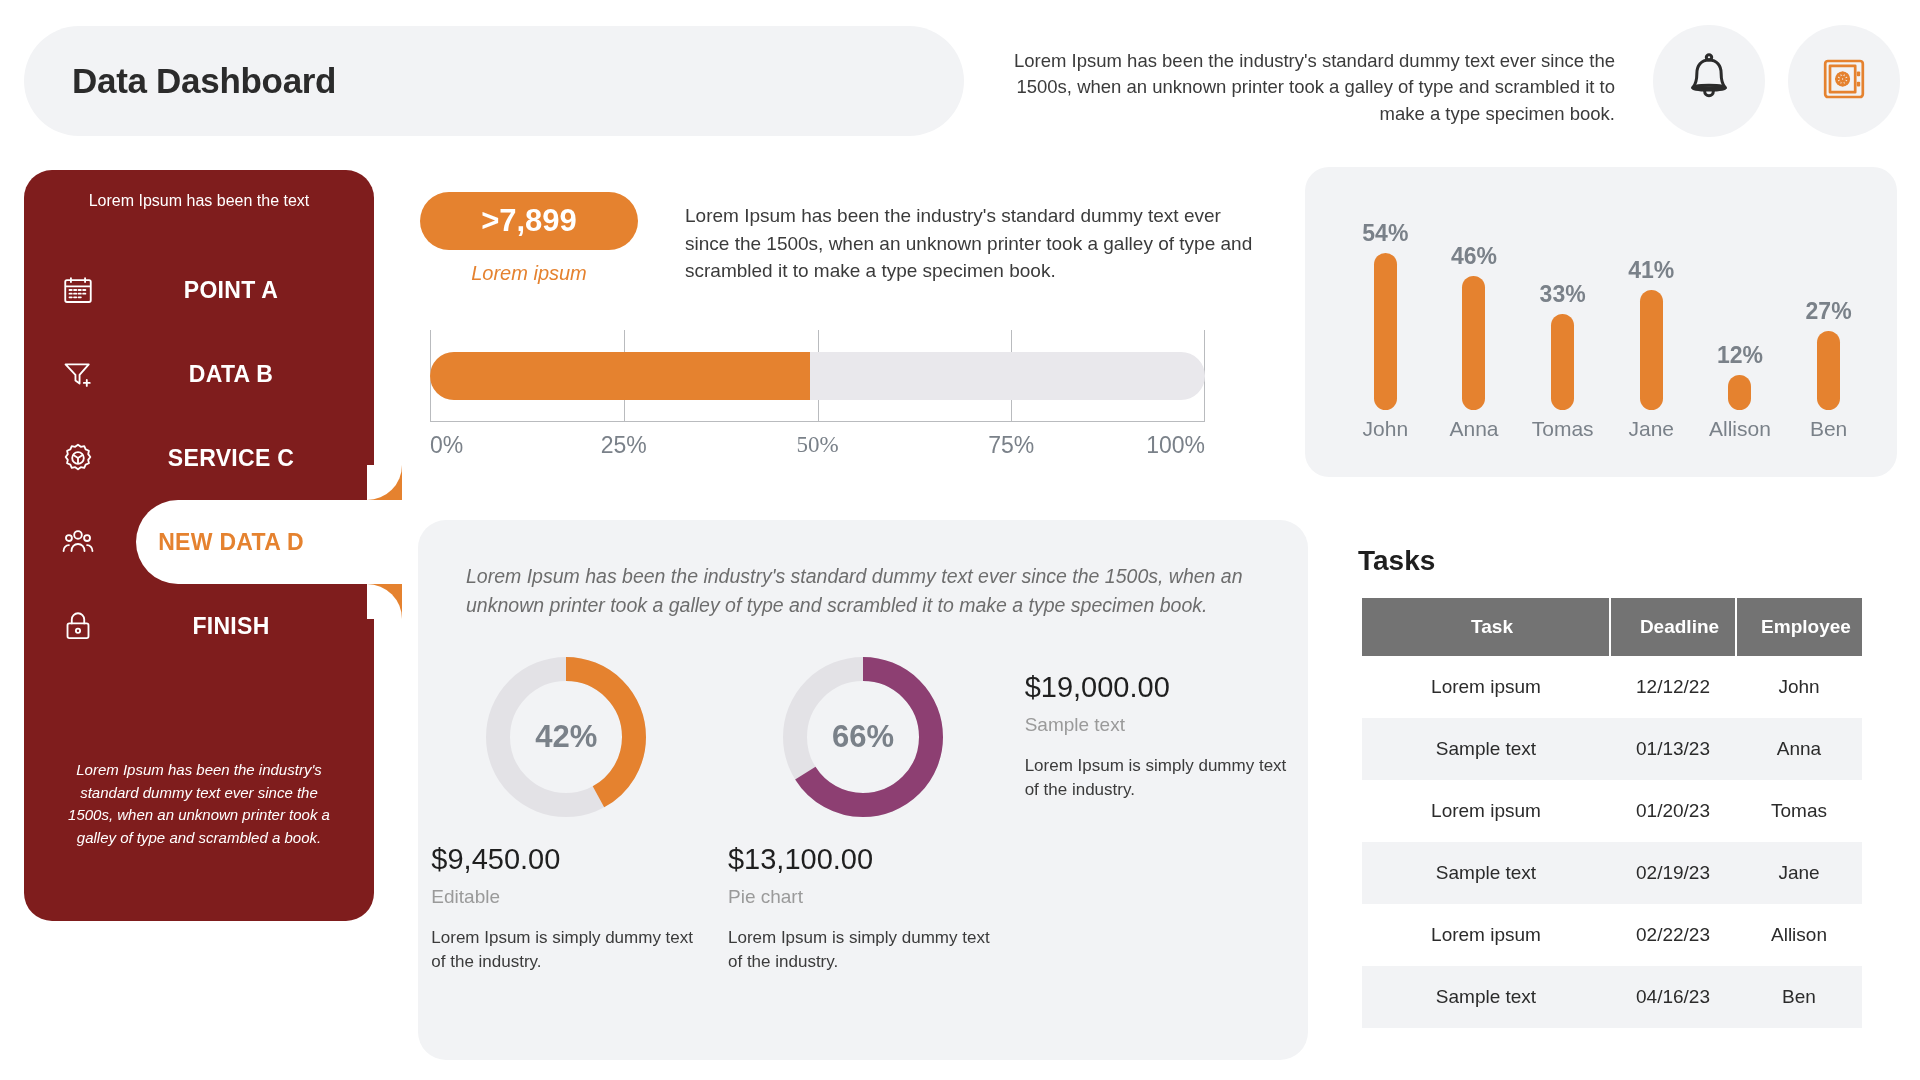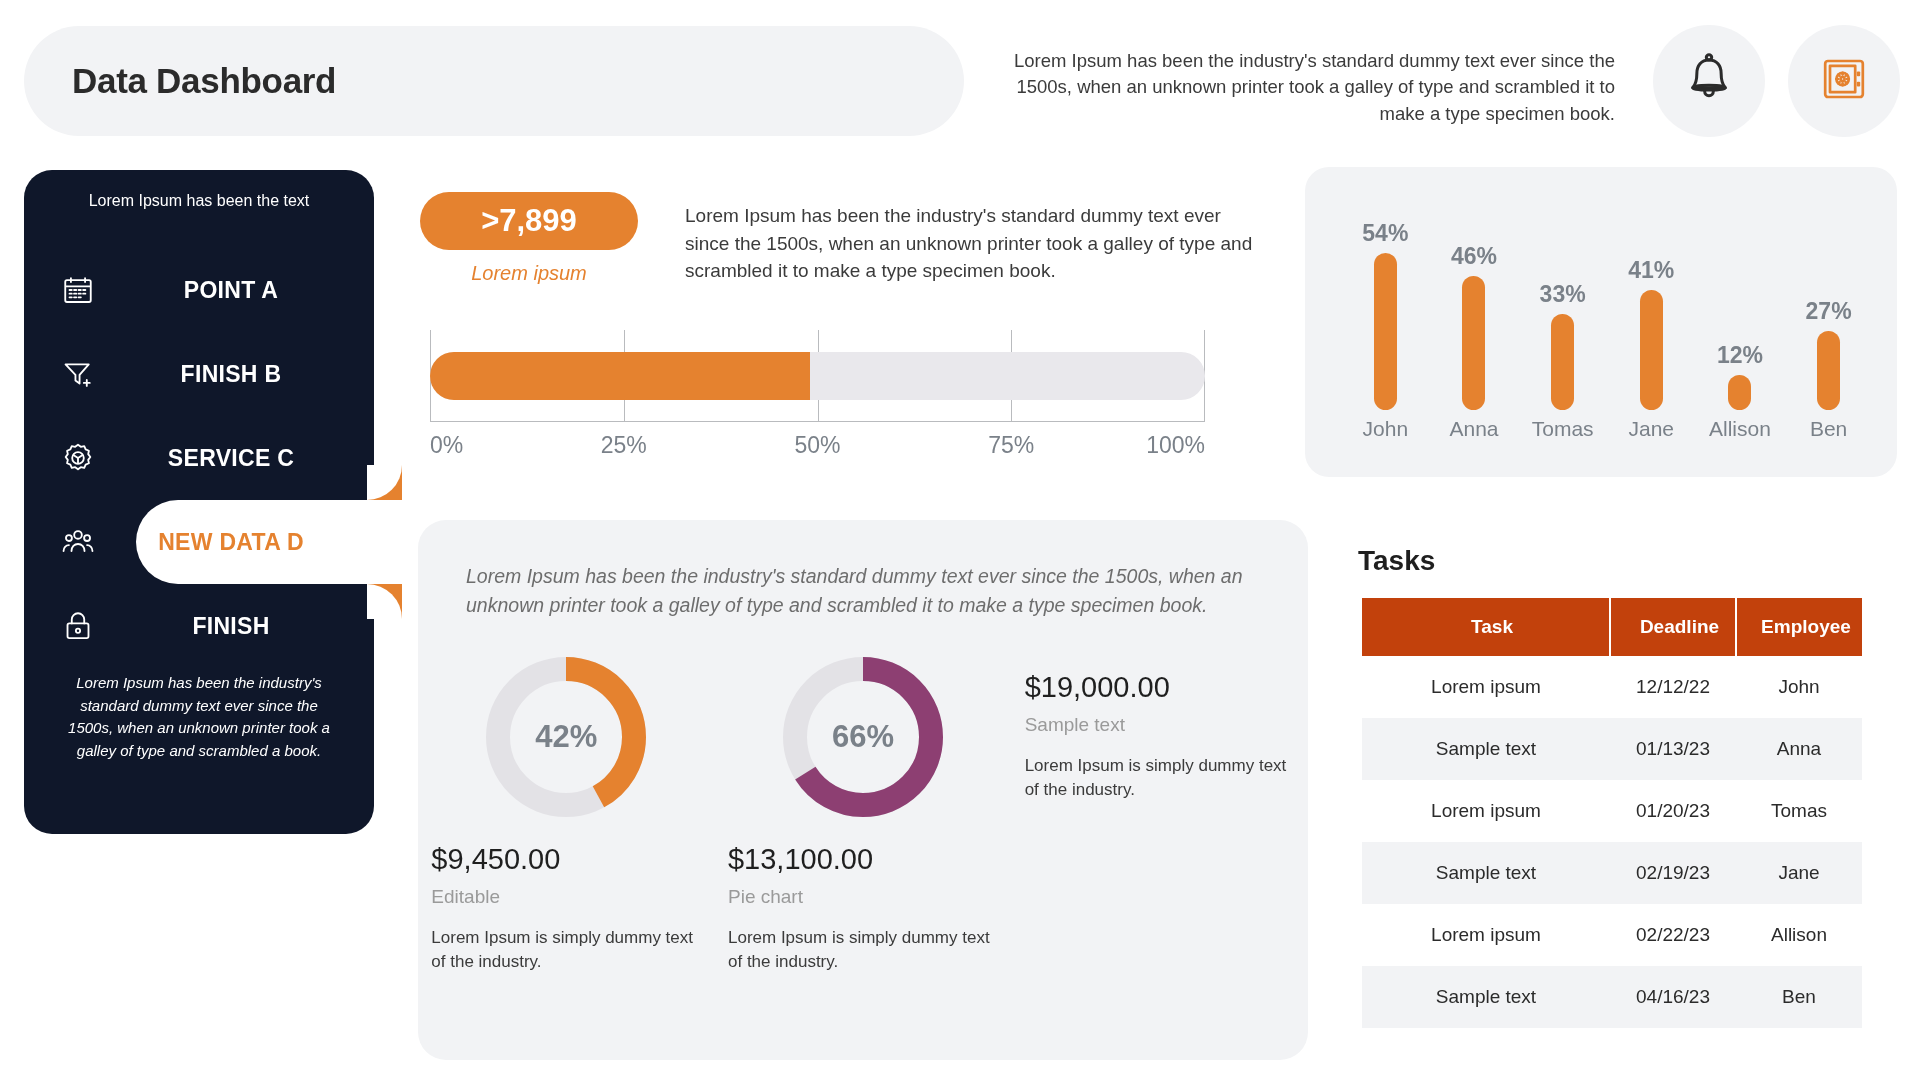--- a/index.html
+++ b/index.html
@@ -34,22 +34,22 @@
     width: 112px; height: 112px;
     background: #f2f3f5; border-radius: 50%;
     display: flex; align-items: center; justify-content: center;
   }
   .icon-circle.bell { left: 1653px; }
   .icon-circle.safe { left: 1788px; }
 
   
   .sidebar {
     position: absolute; left: 24px; top: 170px;
-    width: 350px; height: 664px;
-    background: #0f172a;
+    width: 350px; height: 751px;
+    background: #7f1d1d;
     border-radius: 28px;
   }
   .sidebar-caption {
     margin-top: 22px;
     text-align: center;
     font-size: 16px; color: #ffffff;
   }
   .nav { margin-top: 38px; position: relative; }
   .nav-item {
     position: relative;
@@ -222,21 +222,21 @@
   .tasks-title {
     position: absolute; left: 1358px; top: 545px;
     font-size: 28px; font-weight: bold; color: #1f1f1f;
   }
   .tasks-table {
     position: absolute; left: 1362px; top: 598px;
     width: 500px;
     border-collapse: collapse;
   }
   .tasks-table th {
-    background: #c2410c; color: #ffffff;
+    background: #737373; color: #ffffff;
     font-size: 19px; font-weight: bold;
     height: 58px;
     border-right: 2px solid #ffffff;
     padding-left: 13px;
   }
   .tasks-table th:last-child { border-right: none; }
   .tasks-table td {
     height: 62px; text-align: center;
     font-size: 19px; color: #2b2b2b;
   }
@@ -298,21 +298,21 @@
         <span class="nav-label">POINT A</span>
       </div>
 
       <div class="nav-item">
         <span class="nav-icon">
           <svg width="34" height="34" viewBox="0 0 24 24" fill="none" stroke="#ffffff" stroke-width="1.3" stroke-linecap="round" stroke-linejoin="round">
             <path d="M3.2 5.2h16.4L13.1 12.6v6.1l-2.9-2.1v-4z"></path>
             <path d="M18.2 16.2v4.2M16.1 18.3h4.2"></path>
           </svg>
         </span>
-        <span class="nav-label">FINISH B</span>
+        <span class="nav-label">DATA B</span>
       </div>
 
       <div class="nav-item">
         <span class="nav-icon">
           <svg width="34" height="34" viewBox="0 0 24 24" fill="none" stroke="#ffffff" stroke-width="1.3" stroke-linecap="round" stroke-linejoin="round">
             <path d="M12 2.6l2 1.5 2.4-.5 1 2.3 2.3 1-.5 2.4 1.5 2-1.5 2 .5 2.4-2.3 1-1 2.3-2.4-.5-2 1.5-2-1.5-2.4.5-1-2.3-2.3-1 .5-2.4-1.5-2 1.5-2-.5-2.4 2.3-1 1-2.3 2.4.5z"></path>
             <circle cx="12" cy="12" r="4.1"></circle>
             <path d="M12 12v3.6M12 12l3-2M12 12l-3-2"></path>
           </svg>
         </span>
@@ -364,21 +364,21 @@
       <div class="prog-gridline" style="left:50%;"></div>
       <div class="prog-gridline" style="left:75%;"></div>
       <div class="prog-gridline" style="left:calc(100% - 1px);"></div>
       <div class="prog-track"></div>
       <div class="prog-fill" id="prog-fill" style="width: 49%;"></div>
       <div class="prog-axis"></div>
     </div>
     <div class="prog-ticks" id="prog-ticks">
         <div class="prog-tick" style="left: 0px; transform: none;">0%</div>
         <div class="prog-tick" style="left: 25%;">25%</div>
-        <div class="prog-tick" style="left: 50%;">50%</div>
+        <div class="prog-tick" style="left: 50%; font-family: Liberation Serif, serif;">50%</div>
         <div class="prog-tick" style="left: 75%;">75%</div>
         <div class="prog-tick" style="left: 100%; transform: translateX(-100%);">100%</div>
       </div>
   </div>
 
   <div class="barcard">
     <div class="bars" id="bars">
         <div class="bar-col">
           <div class="bar-val">54%</div>
           <div class="bar-shape" style="height: 157.5px; background: rgb(229, 130, 47);"></div>

